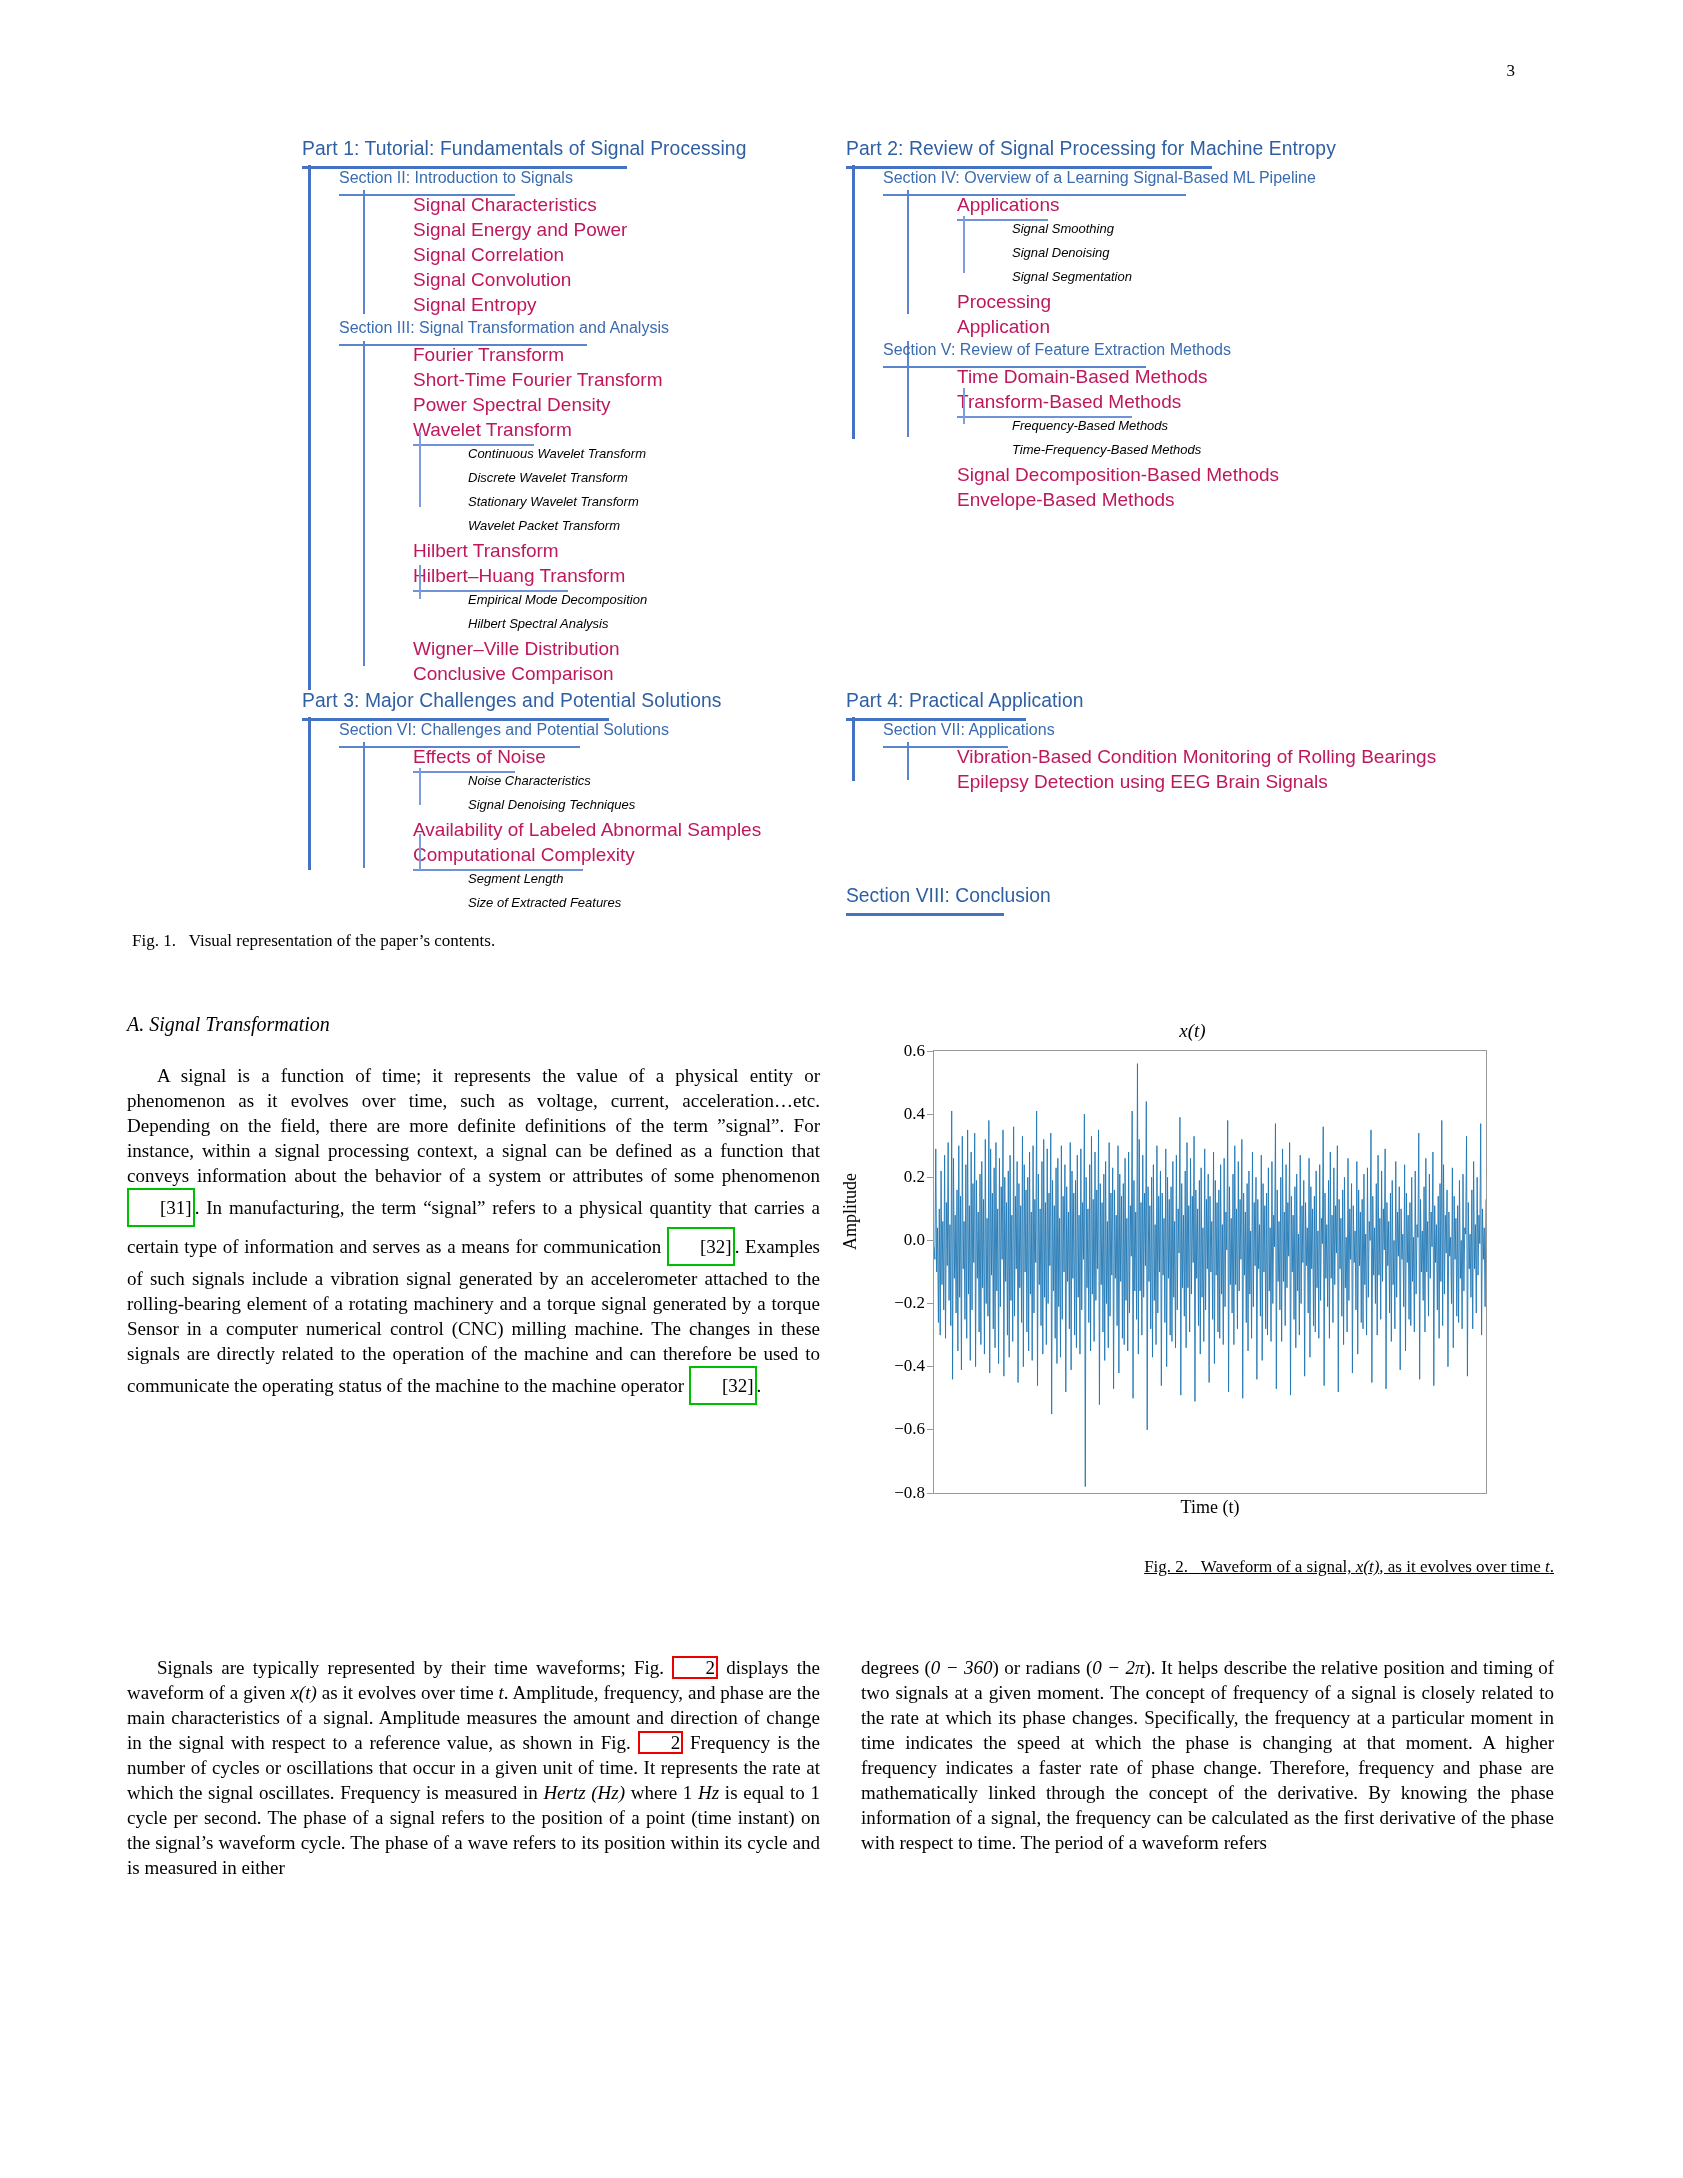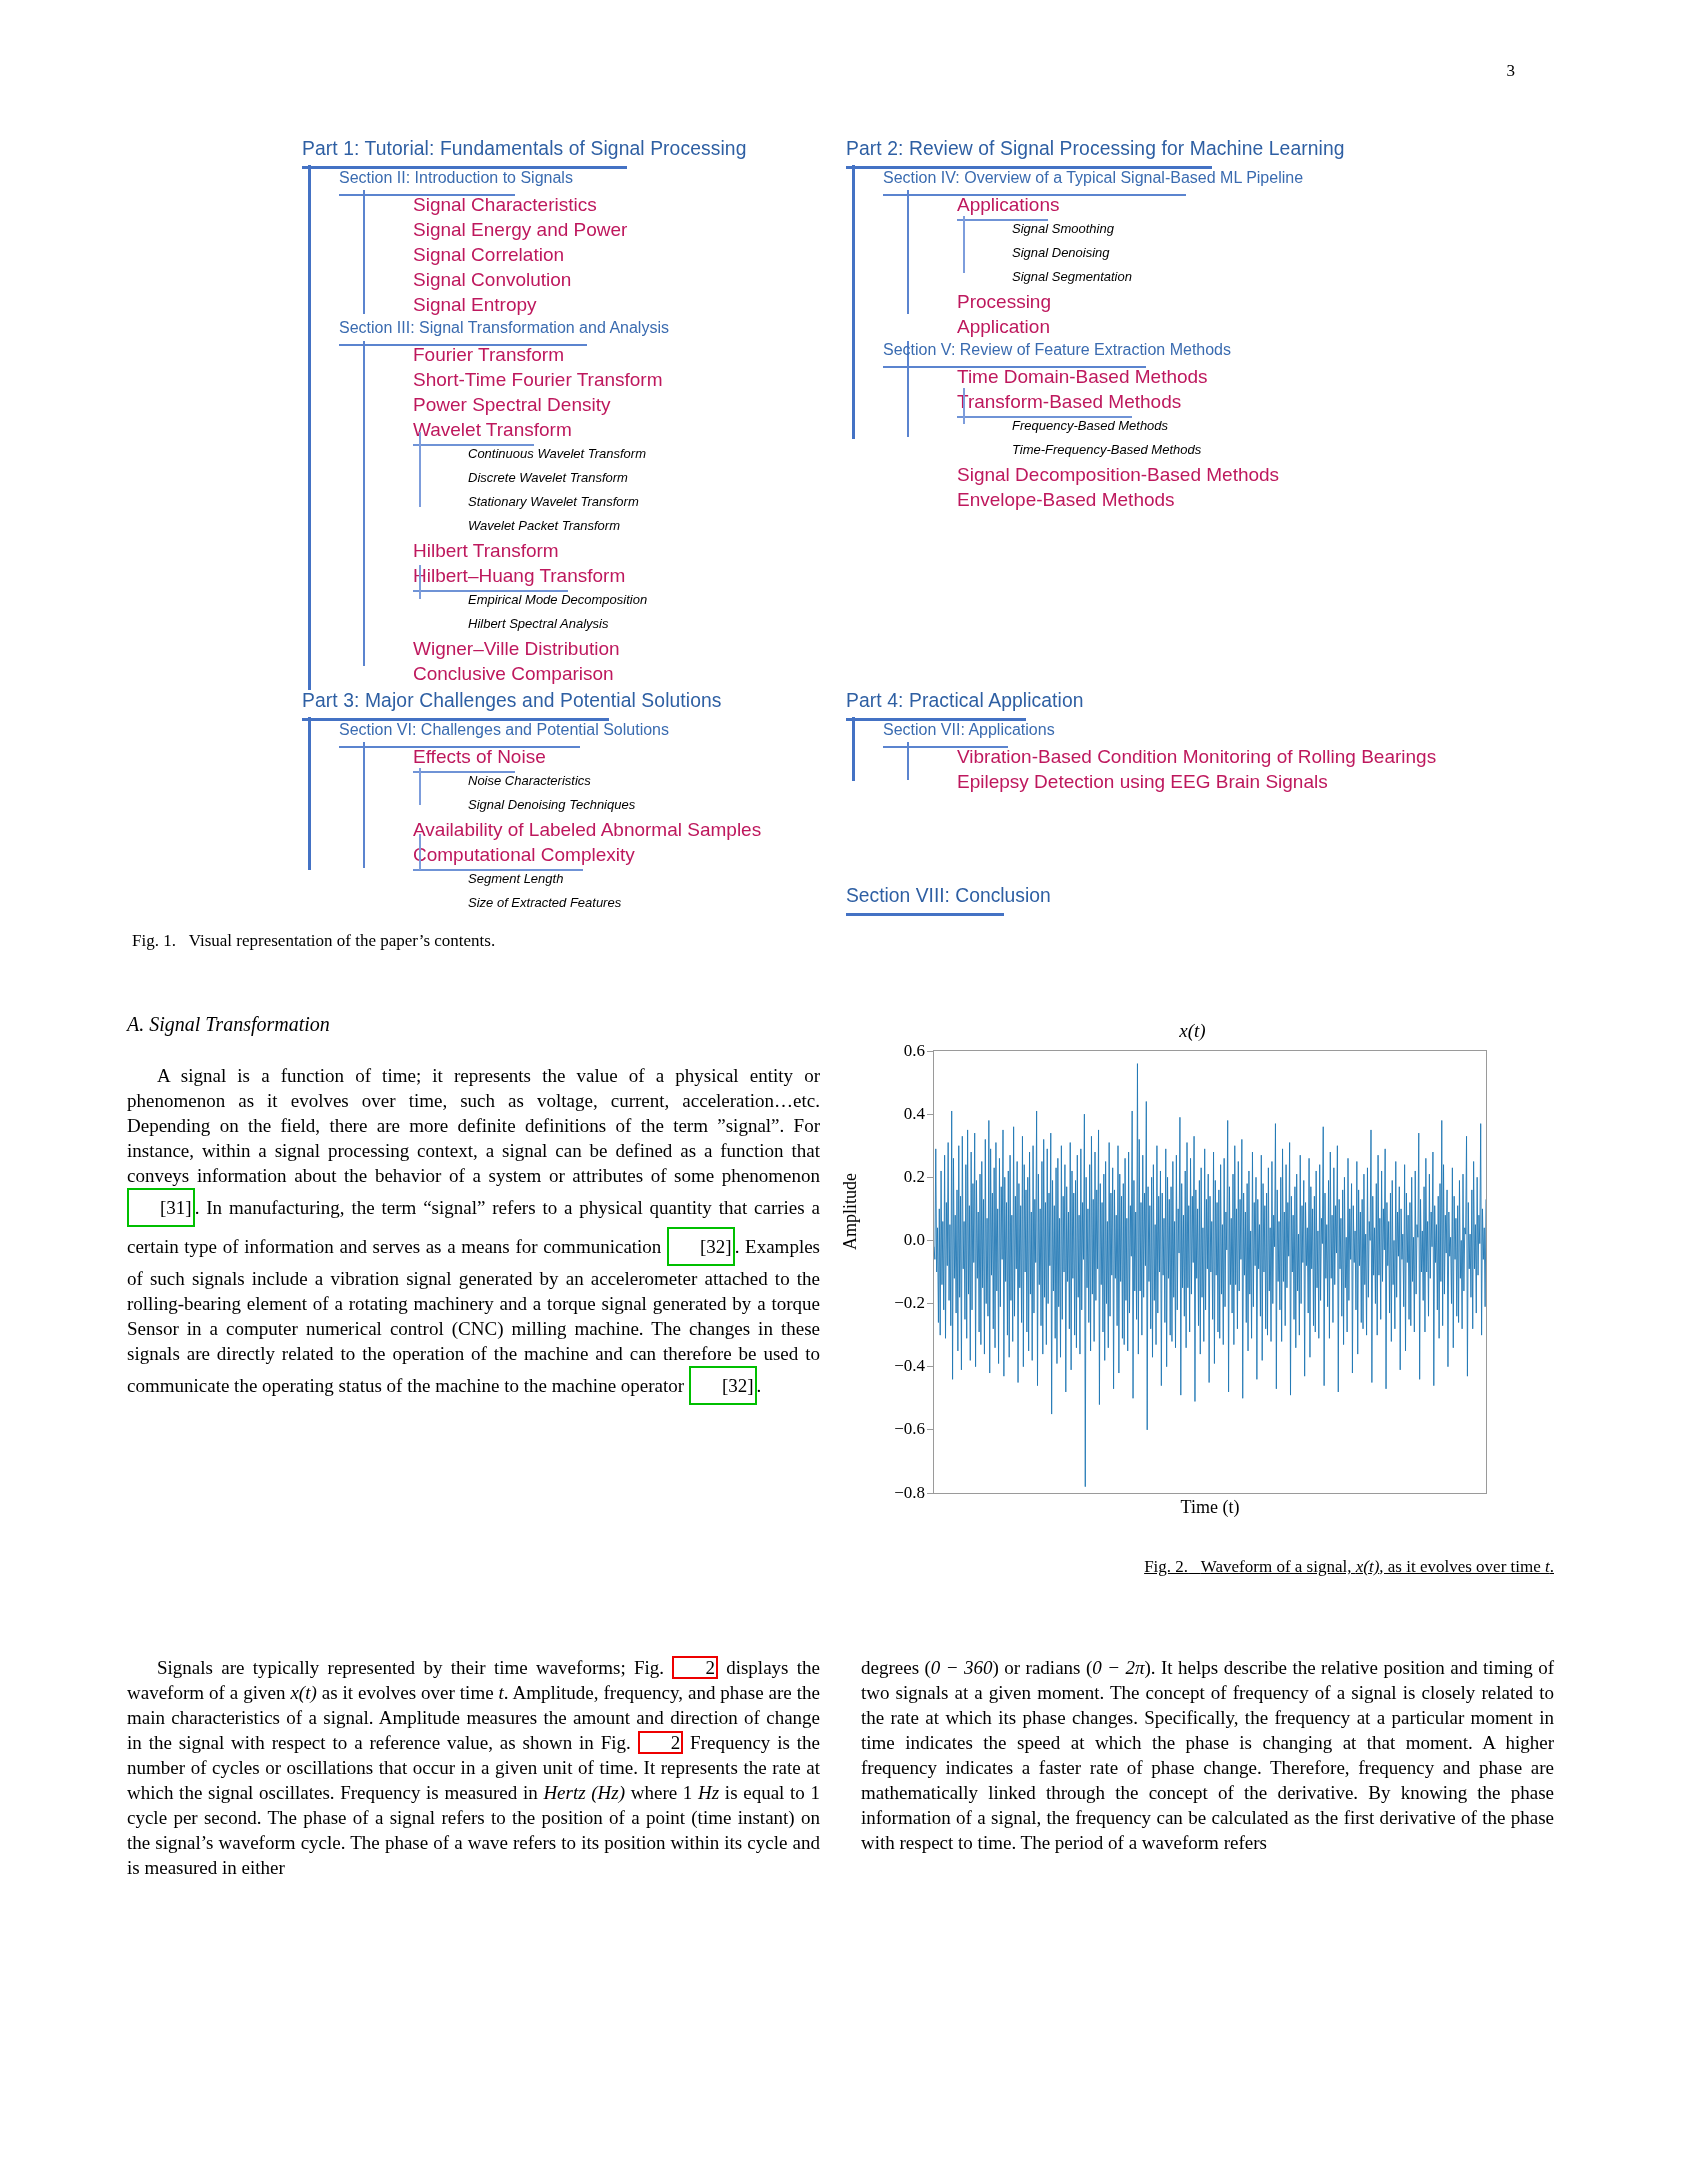--- a/index.html
+++ b/index.html
@@ -153,26 +153,26 @@
       <div class="node lvl-sub node-row r-sub"><span class="lbl">Wigner–Ville Distribution</span></div>
       <div class="node lvl-sub node-row r-sub"><span class="lbl">Conclusive Comparison</span></div>
     </div>
 
     <div class="tree-col right">
       <div class="spine" style="left:6px;top:26px;height:274px;"></div>
       <div class="spine s2" style="left:61px;top:51px;height:124px;"></div>
       <div class="spine s2" style="left:61px;top:202px;height:96px;"></div>
 
       <div class="node lvl-part node-row r-part">
-        <span class="lbl">Part 2:  Review of Signal Processing for Machine Learning</span>
+        <span class="lbl">Part 2:  Review of Signal Processing for Machine Entropy</span>
         <span class="ul" style="width:366px;bottom:-2px;"></span>
       </div>
 
       <div class="node lvl-sec node-row r-sec">
-        <span class="lbl">Section IV: Overview of a Typical Signal-Based ML Pipeline</span>
+        <span class="lbl">Section IV: Overview of a Learning Signal-Based ML Pipeline</span>
         <span class="ul thin" style="width:303px;"></span>
       </div>
       <div class="node lvl-sub node-row r-sub">
         <span class="lbl">Applications</span>
         <span class="ul thinner" style="width:91px;"></span>
       </div>
       <div class="spine s3" style="left:117px;top:77px;height:57px;"></div>
       <div class="node lvl-leaf node-row r-leaf"><span class="lbl">Signal Smoothing</span></div>
       <div class="node lvl-leaf node-row r-leaf"><span class="lbl">Signal Denoising</span></div>
       <div class="node lvl-leaf node-row r-leaf"><span class="lbl">Signal Segmentation</span></div>

